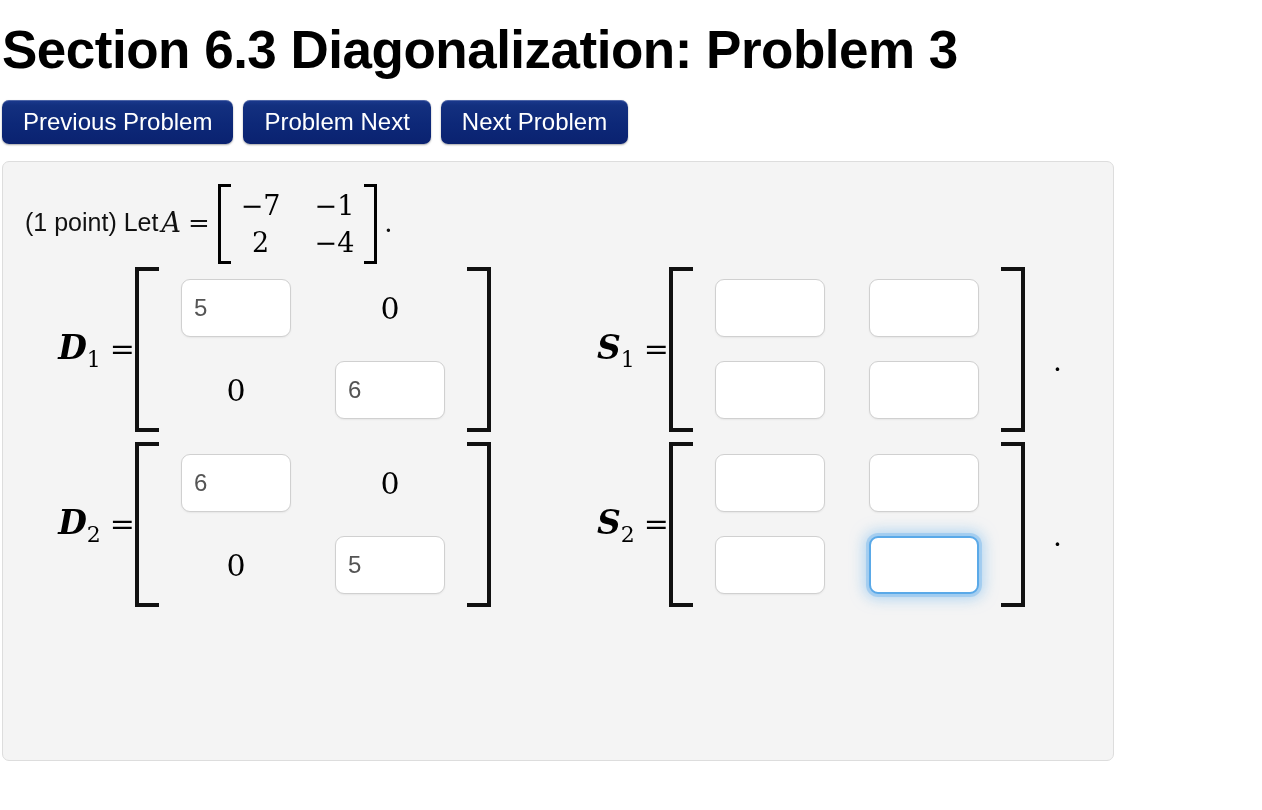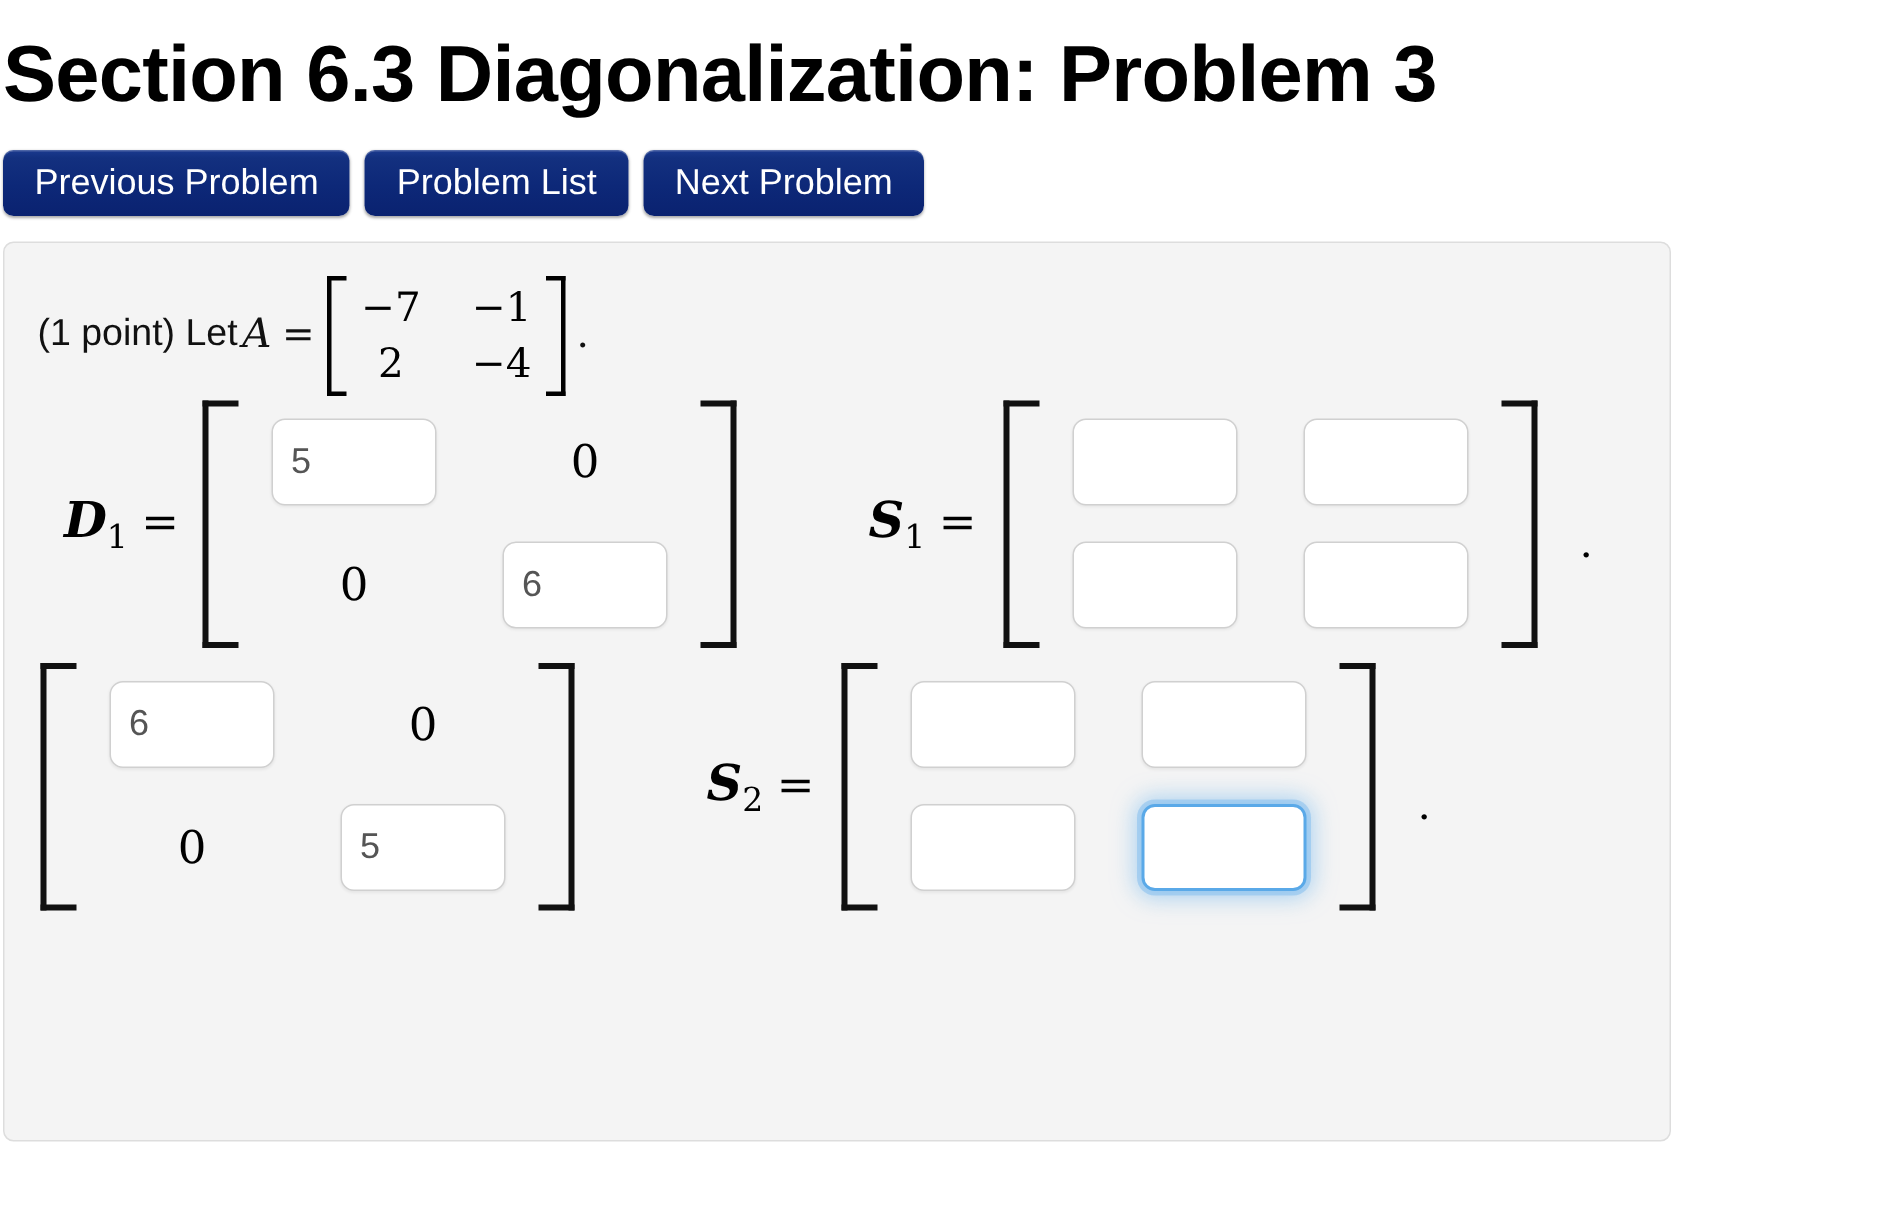--- a/index.html
+++ b/index.html
@@ -142,21 +142,21 @@
   }
 
   .mat-label {
     font-family: "DejaVu Serif", "Liberation Serif", serif;
     font-weight: bold;
     font-style: italic;
     font-size: 33px;
     color: #000;
     white-space: nowrap;
     width: 108px;
-    text-align: center;
+    text-align: right;
   }
   .mat-label .sub {
     font-size: 22px;
     font-style: normal;
     font-weight: normal;
     vertical-align: sub;
   }
   .mat-label .eqs {
     font-style: normal;
     font-weight: normal;
@@ -221,21 +221,21 @@
 
   .spacer-gap { width: 70px; flex: 0 0 auto; }
 </style>
 </head>
 <body>
 
 <h1 class="page-title">Section 6.3 Diagonalization: Problem 3</h1>
 
 <div class="nav-bar">
   <button class="nav-btn">Previous Problem</button>
-  <button class="nav-btn">Problem List</button>
+  <button class="nav-btn">Problem Next</button>
   <button class="nav-btn">Next Problem</button>
 </div>
 
 <div class="problem-panel">
 
   <div class="stmt-line1">
     <span>(1 point) Let</span>
     <span class="mathvar">A</span>
     <span class="mathop">=</span>
     <span class="inline-matrix">
@@ -278,20 +278,21 @@
         <input class="ans-input" type="text" value="" style="">
         <input class="ans-input" type="text" value="" style="">
       </span>
       <span class="bigbrk bigbrk-r"></span>
 
       <span class="tail-period">.</span>
     </div>
 
     <div class="eq-row">
 
+      <span class="mat-label"><span>D</span><span class="sub">2</span><span class="eqs">=</span></span>
 
       <span class="bigbrk bigbrk-l"></span>
       <span class="cell-grid">
         <input class="ans-input" type="text" value="6" style="">
         <span class="cell-zero">0</span>
         <span class="cell-zero">0</span>
         <input class="ans-input" type="text" value="5" style="">
       </span>
       <span class="bigbrk bigbrk-r"></span>
 

